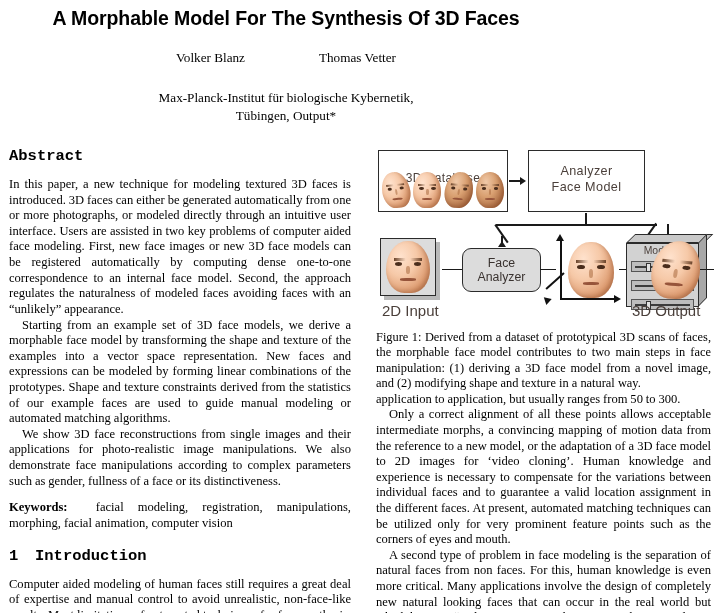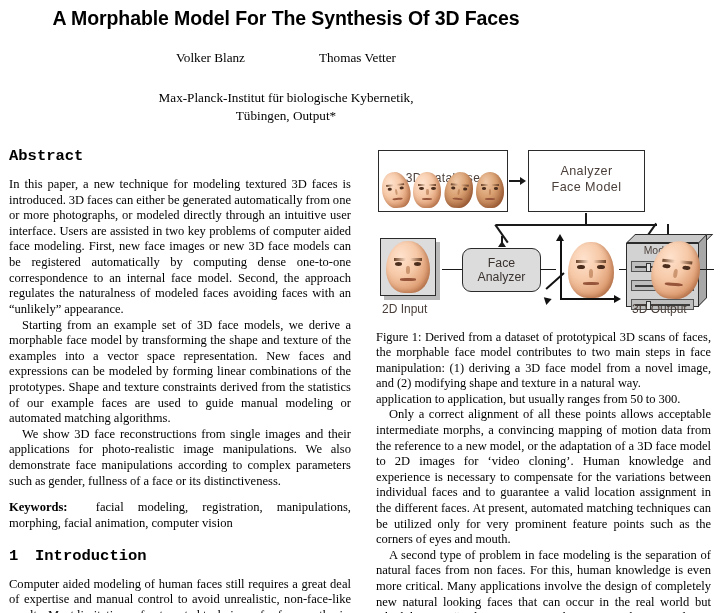--- a/index.html
+++ b/index.html
@@ -113,21 +113,21 @@
   .figure {
     position: relative;
     width: 335px;
     height: 172px;
     margin: 0;
   }
   .fig-label {
     position: absolute;
     font-family: "Liberation Sans", "DejaVu Sans", sans-serif;
     color: #4a3f3a;
-    font-size: 12px;
+    font-size: 15px;
     white-space: nowrap;
   }
 
   .box {
     position: absolute;
     border: 1.3px solid #2b2b2b;
     background: #ffffff;
     box-sizing: border-box;
   }
   .box-title {

